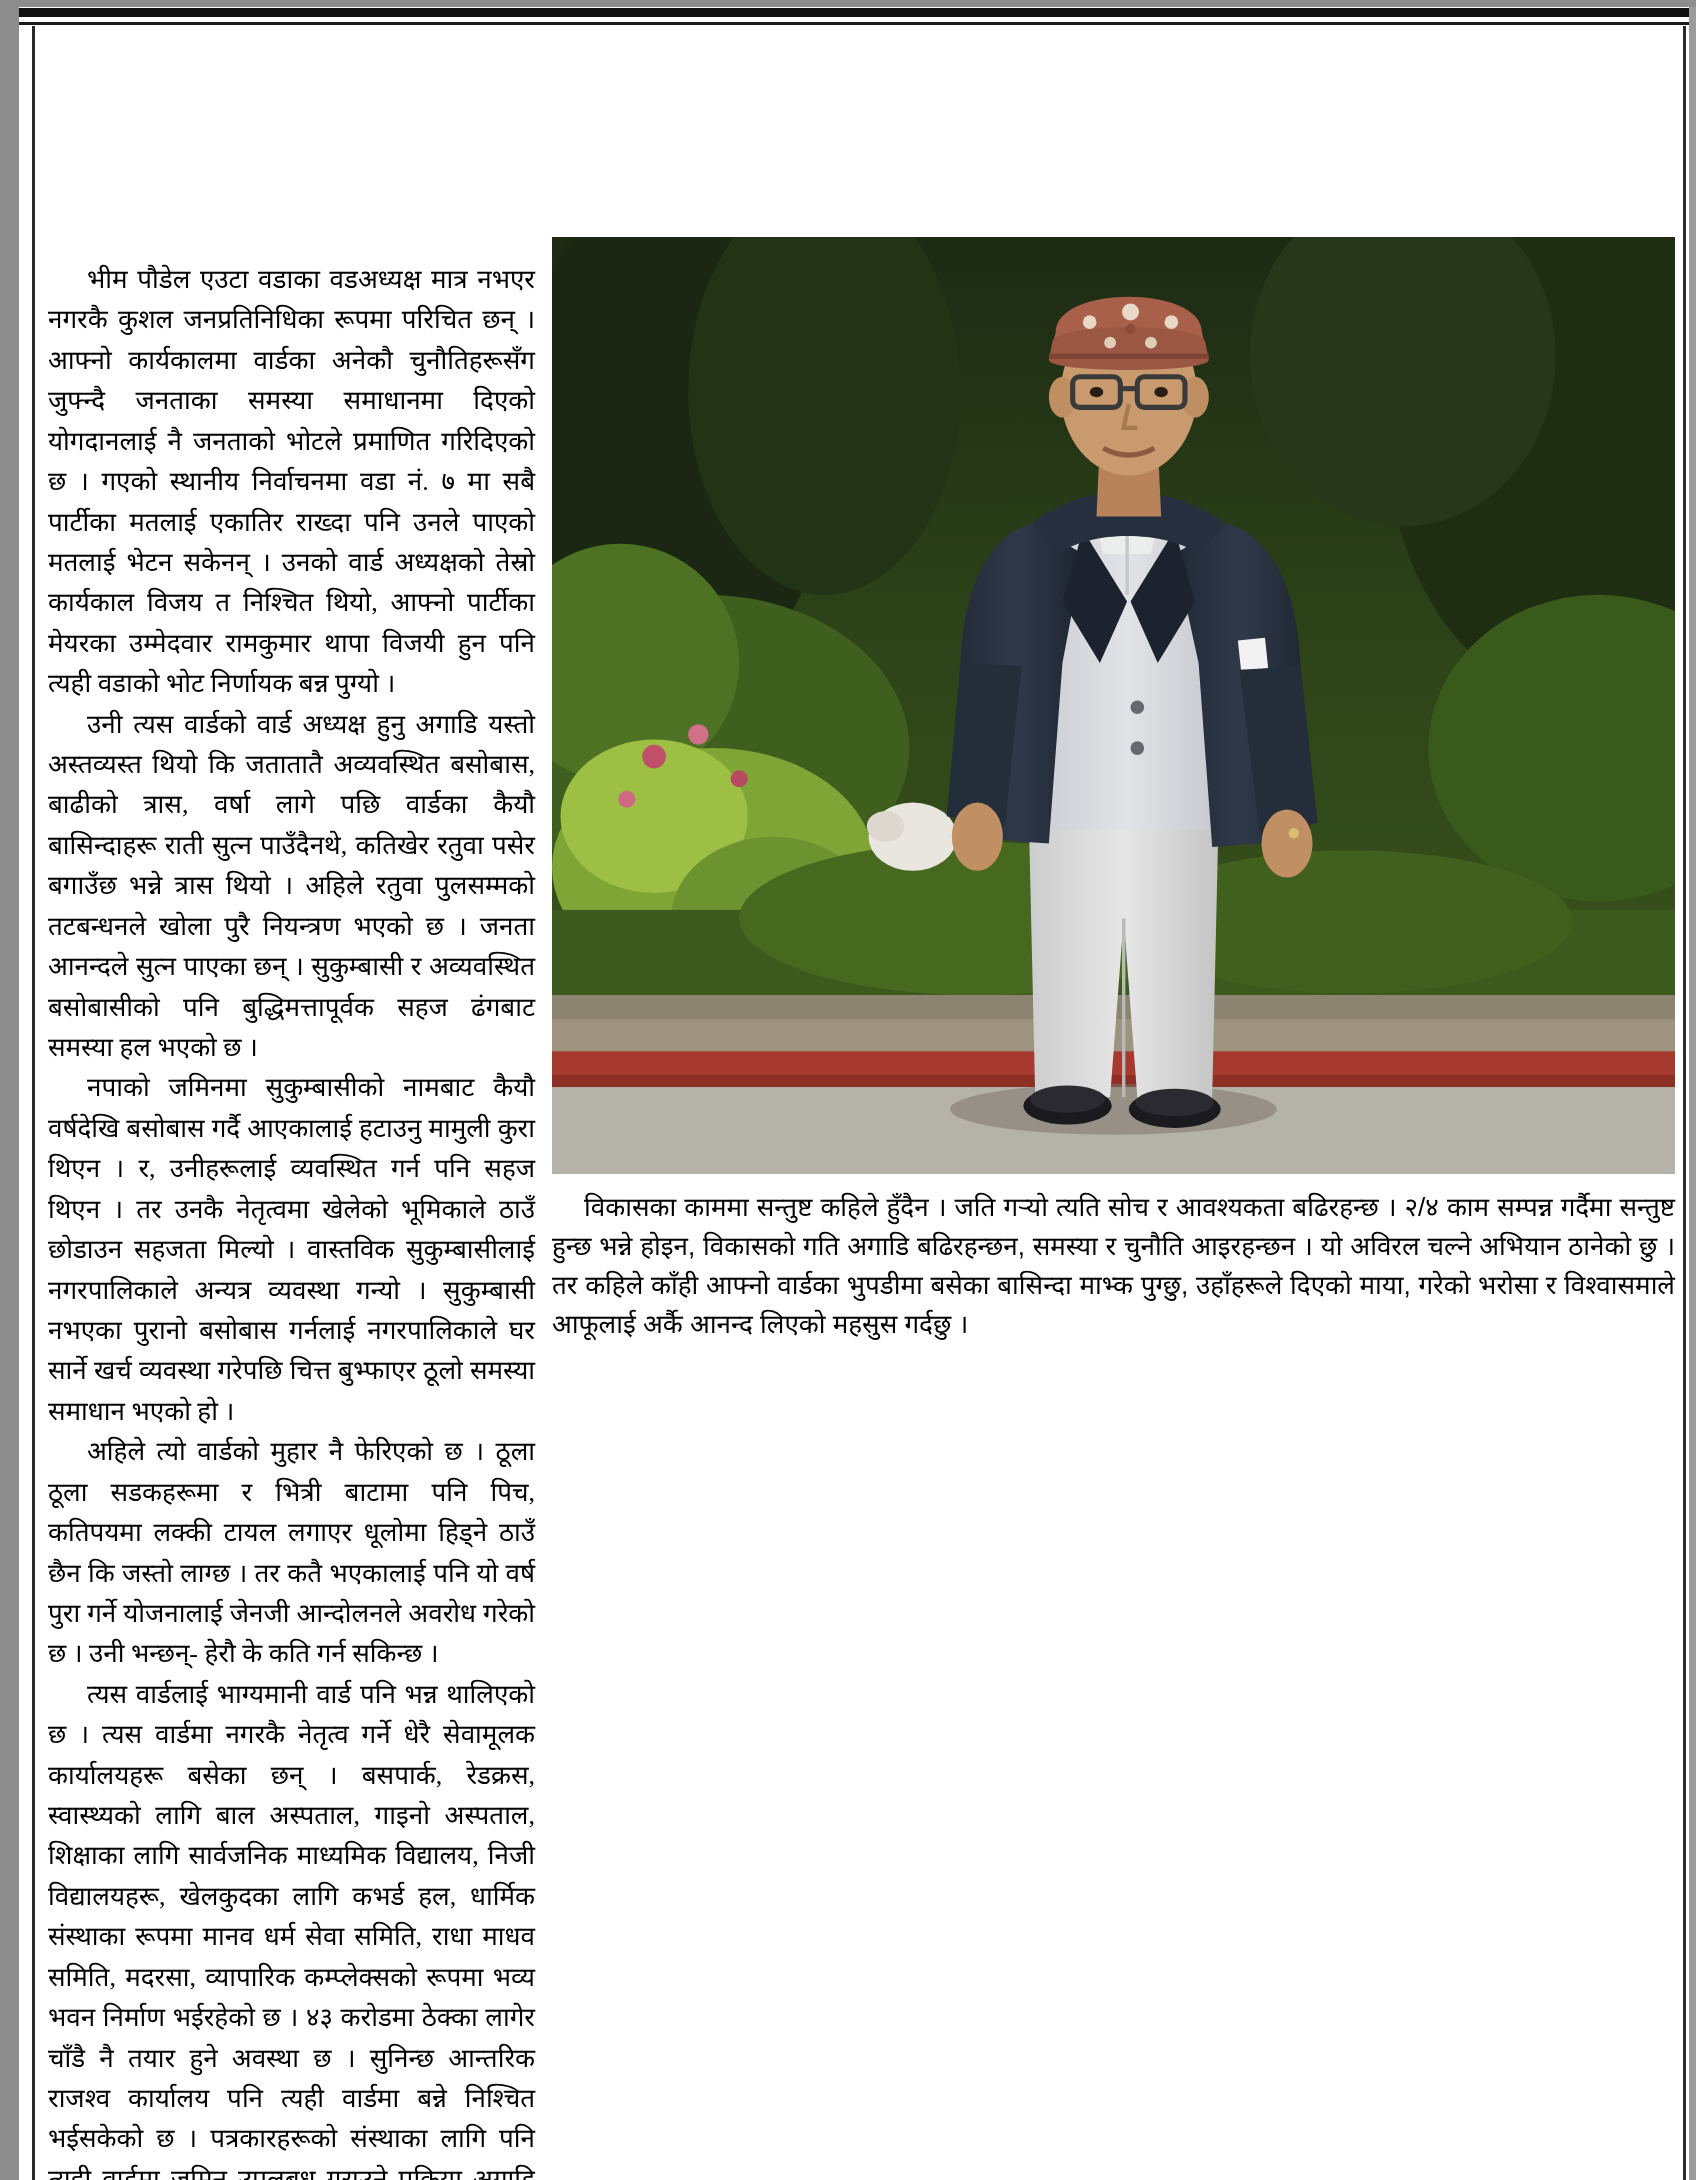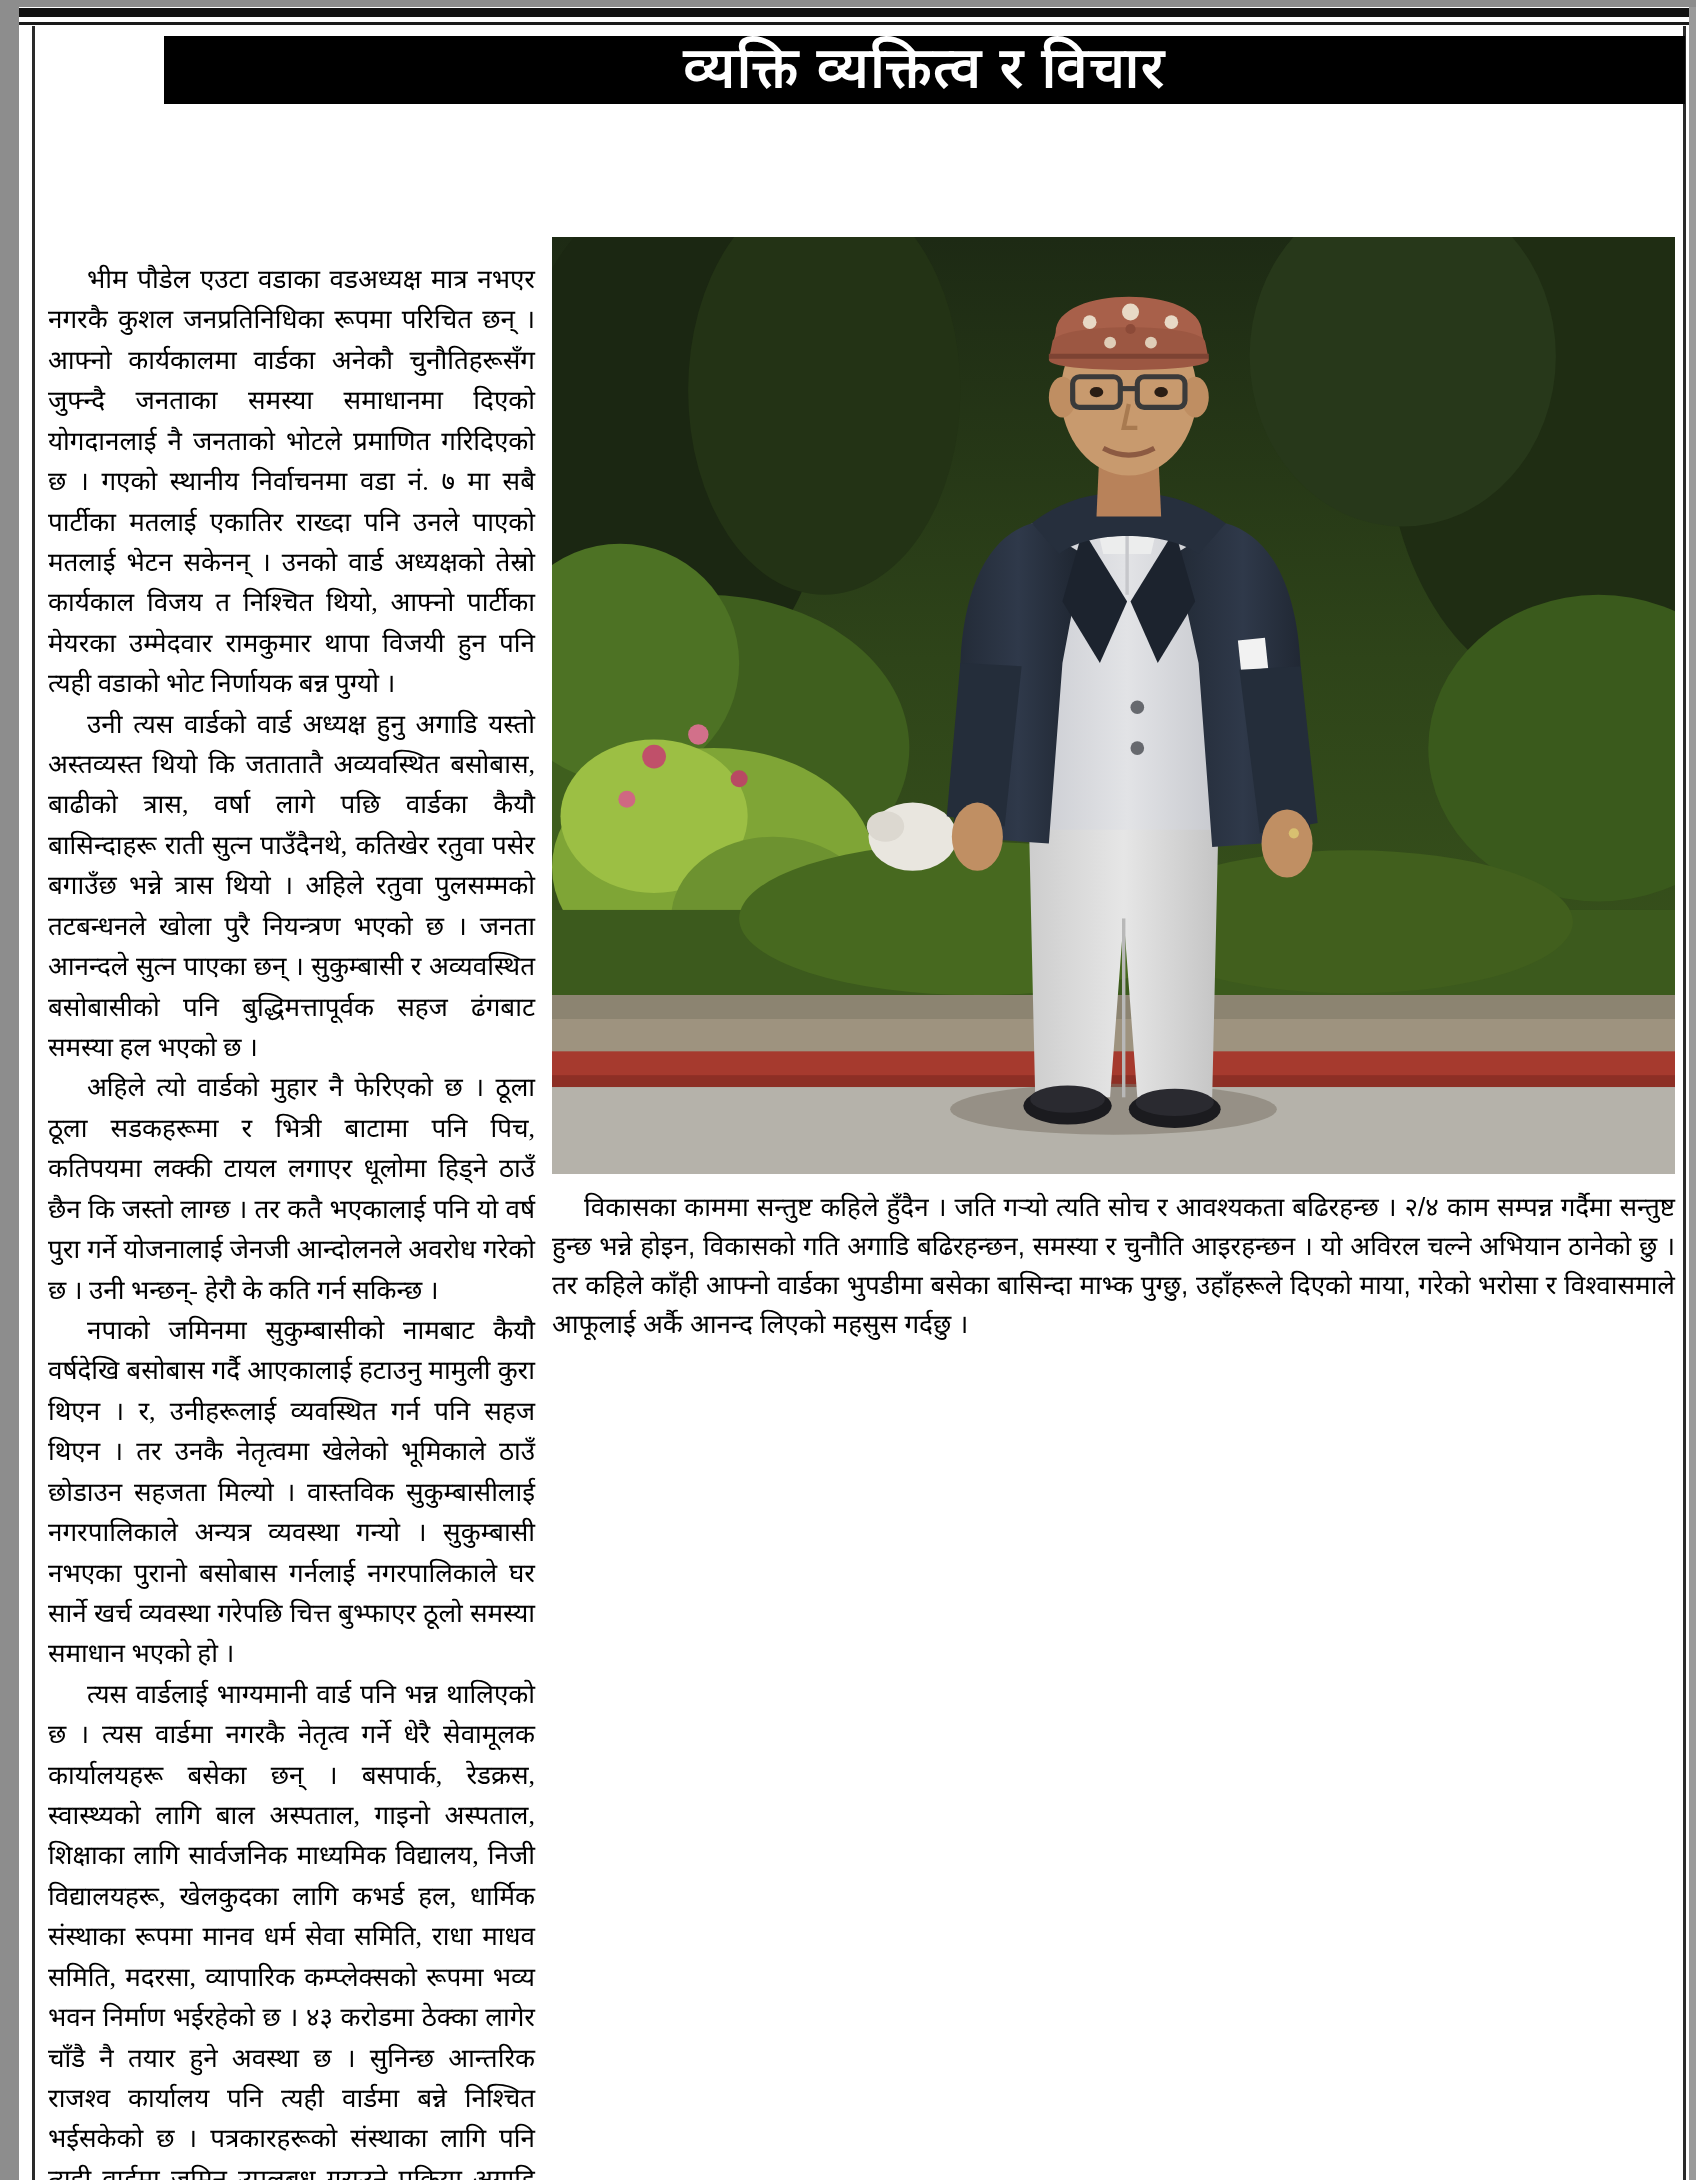--- a/index.html
+++ b/index.html
@@ -193,32 +193,29 @@
 <div class="page">
 
   <div class="scan-gutter-left"></div>
   <div class="scan-gutter-right"></div>
   <div class="scan-gutter-top"></div>
   <div class="top-rule-thick"></div>
   <div class="top-rule-thin"></div>
   <div class="page-border-left"></div>
   <div class="page-border-right"></div>
 
-  <div class="banner">
-    <span class="banner-text">व्यक्ति व्यक्तित्व र विचार</span>
-  </div>
 
 
   <div class="content">
 
     <div class="col-left body-text">
       <p>भीम पौडेल एउटा वडाका वडअध्यक्ष मात्र नभएर नगरकै कुशल जनप्रतिनिधिका रूपमा परिचित छन् । आफ्नो कार्यकालमा वार्डका अनेकौ चुनौतिहरूसँग जुफ्न्दै जनताका समस्या समाधानमा दिएको योगदानलाई नै जनताको भोटले प्रमाणित गरिदिएको छ । गएको स्थानीय निर्वाचनमा वडा नं. ७ मा सबै पार्टीका मतलाई एकातिर राख्दा पनि उनले पाएको मतलाई भेटन सकेनन् । उनको वार्ड अध्यक्षको तेस्रो कार्यकाल विजय त निश्चित थियो, आफ्नो पार्टीका मेयरका उम्मेदवार रामकुमार थापा विजयी हुन पनि त्यही वडाको भोट निर्णायक बन्न पुग्यो ।</p>
       <p>उनी त्यस वार्डको वार्ड अध्यक्ष हुनु अगाडि यस्तो अस्तव्यस्त थियो कि जतातातै अव्यवस्थित बसोबास, बाढीको त्रास, वर्षा लागे पछि वार्डका कैयौ बासिन्दाहरू राती सुत्न पाउँदैनथे, कतिखेर रतुवा पसेर बगाउँछ भन्ने त्रास थियो । अहिले रतुवा पुलसम्मको तटबन्धनले खोला पुरै नियन्त्रण भएको छ । जनता आनन्दले सुत्न पाएका छन् । सुकुम्बासी र अव्यवस्थित बसोबासीको पनि बुद्धिमत्तापूर्वक सहज ढंगबाट समस्या हल भएको छ ।</p>
+      <p>नपाको जमिनमा सुकुम्बासीको नामबाट कैयौ वर्षदेखि बसोबास गर्दै आएकालाई हटाउनु मामुली कुरा थिएन । र, उनीहरूलाई व्यवस्थित गर्न पनि सहज थिएन । तर उनकै नेतृत्वमा खेलेको भूमिकाले ठाउँ छोडाउन सहजता मिल्यो । वास्तविक सुकुम्बासीलाई नगरपालिकाले अन्यत्र व्यवस्था गन्यो । सुकुम्बासी नभएका पुरानो बसोबास गर्नलाई नगरपालिकाले घर सार्ने खर्च व्यवस्था गरेपछि चित्त बुभ्फाएर ठूलो समस्या समाधान भएको हो ।</p>
       <p>अहिले त्यो वार्डको मुहार नै फेरिएको छ । ठूला ठूला सडकहरूमा र भित्री बाटामा पनि पिच, कतिपयमा लक्की टायल लगाएर धूलोमा हिड्ने ठाउँ छैन कि जस्तो लाग्छ । तर कतै भएकालाई पनि यो वर्ष पुरा गर्ने योजनालाई जेनजी आन्दोलनले अवरोध गरेको छ । उनी भन्छन्- हेरौ के कति गर्न सकिन्छ ।</p>
-      <p>नपाको जमिनमा सुकुम्बासीको नामबाट कैयौ वर्षदेखि बसोबास गर्दै आएकालाई हटाउनु मामुली कुरा थिएन । र, उनीहरूलाई व्यवस्थित गर्न पनि सहज थिएन । तर उनकै नेतृत्वमा खेलेको भूमिकाले ठाउँ छोडाउन सहजता मिल्यो । वास्तविक सुकुम्बासीलाई नगरपालिकाले अन्यत्र व्यवस्था गन्यो । सुकुम्बासी नभएका पुरानो बसोबास गर्नलाई नगरपालिकाले घर सार्ने खर्च व्यवस्था गरेपछि चित्त बुभ्फाएर ठूलो समस्या समाधान भएको हो ।</p>
       <p>त्यस वार्डलाई भाग्यमानी वार्ड पनि भन्न थालिएको छ । त्यस वार्डमा नगरकै नेतृत्व गर्ने धेरै सेवामूलक कार्यालयहरू बसेका छन् । बसपार्क, रेडक्रस, स्वास्थ्यको लागि बाल अस्पताल, गाइनो अस्पताल, शिक्षाका लागि सार्वजनिक माध्यमिक विद्यालय, निजी विद्यालयहरू, खेलकुदका लागि कभर्ड हल, धार्मिक संस्थाका रूपमा मानव धर्म सेवा समिति, राधा माधव समिति, मदरसा, व्यापारिक कम्प्लेक्सको रूपमा भव्य भवन निर्माण भईरहेको छ । ४३ करोडमा ठेक्का लागेर चाँडै नै तयार हुने अवस्था छ । सुनिन्छ आन्तरिक राजश्व कार्यालय पनि त्यही वार्डमा बन्ने निश्चित भईसकेको छ । पत्रकारहरूको संस्थाका लागि पनि त्यही वार्डमा जमिन उपलबध गराउने प्रक्रिया अगाडि बढेको छ । केही प्राविधिक कारणले काम पुरा हुन रोकिएको छ । रतुवा खोलामा मजबुत गाइड बाँधी साइडमा ५० फुटे सडक निर्माण गरी बेलडाँगीसम्मका बाइपास सडकले बजारमा धुलोधुवाँ र ध्वानी प्रदुषणबाट बचाउने भएको छ ।</p>
 
     </div>
 
     <div class="photo-frame">
       <svg class="photo-svg" viewBox="0 0 660 550" preserveAspectRatio="none">
         <defs>
           <linearGradient id="bgFoliage" x1="0" y1="0" x2="0" y2="1">
             <stop offset="0%" stop-color="#1d2a14"></stop>
             <stop offset="45%" stop-color="#2e4419"></stop>

